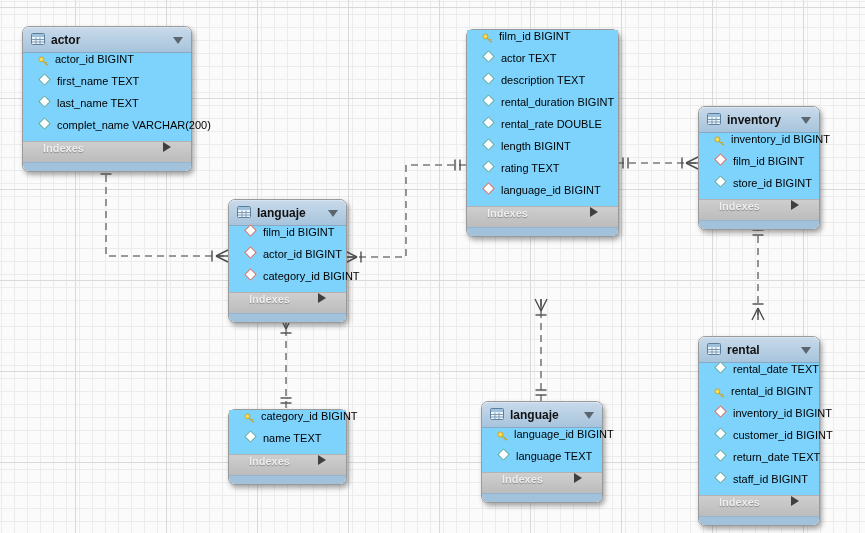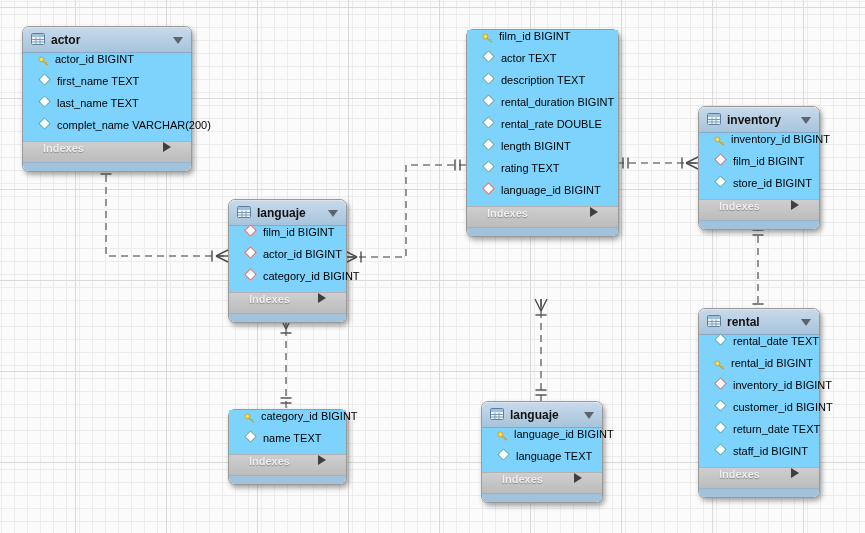--- a/index.html
+++ b/index.html
@@ -239,21 +239,21 @@
       <div class="trow">
         <span class="diamond"></span>
         <span class="tlabel">store_id BIGINT</span>
       </div>
       <div class="tindex">
         <span class="tilabel">Indexes</span>
         <span class="arrow-right"></span>
       </div>
       <div class="tfoot"></div>
     </div>
-    <div class="table" style="left: 698px; top: 308px; width: 120px;">
+    <div class="table" style="left: 698px; top: 336px; width: 120px;">
       <div class="thead">
         <span class="ticon"><svg width="14" height="12" viewBox="0 0 14 12">
             <rect x="0.5" y="0.5" width="13" height="11" rx="1" fill="#eef4fa" stroke="#5c7f9e"></rect>
             <rect x="1" y="1" width="12" height="3" fill="#9fc0da"></rect>
             <path d="M1 6.5h12M1 9h12M5 4.5v7M9 4.5v7" stroke="#7d9cb5" stroke-width="1" fill="none"></path>
           </svg></span>
         <span class="ttitle">rental</span>
         <span class="arrow-down"></span>
       </div>
       <div class="trow">

